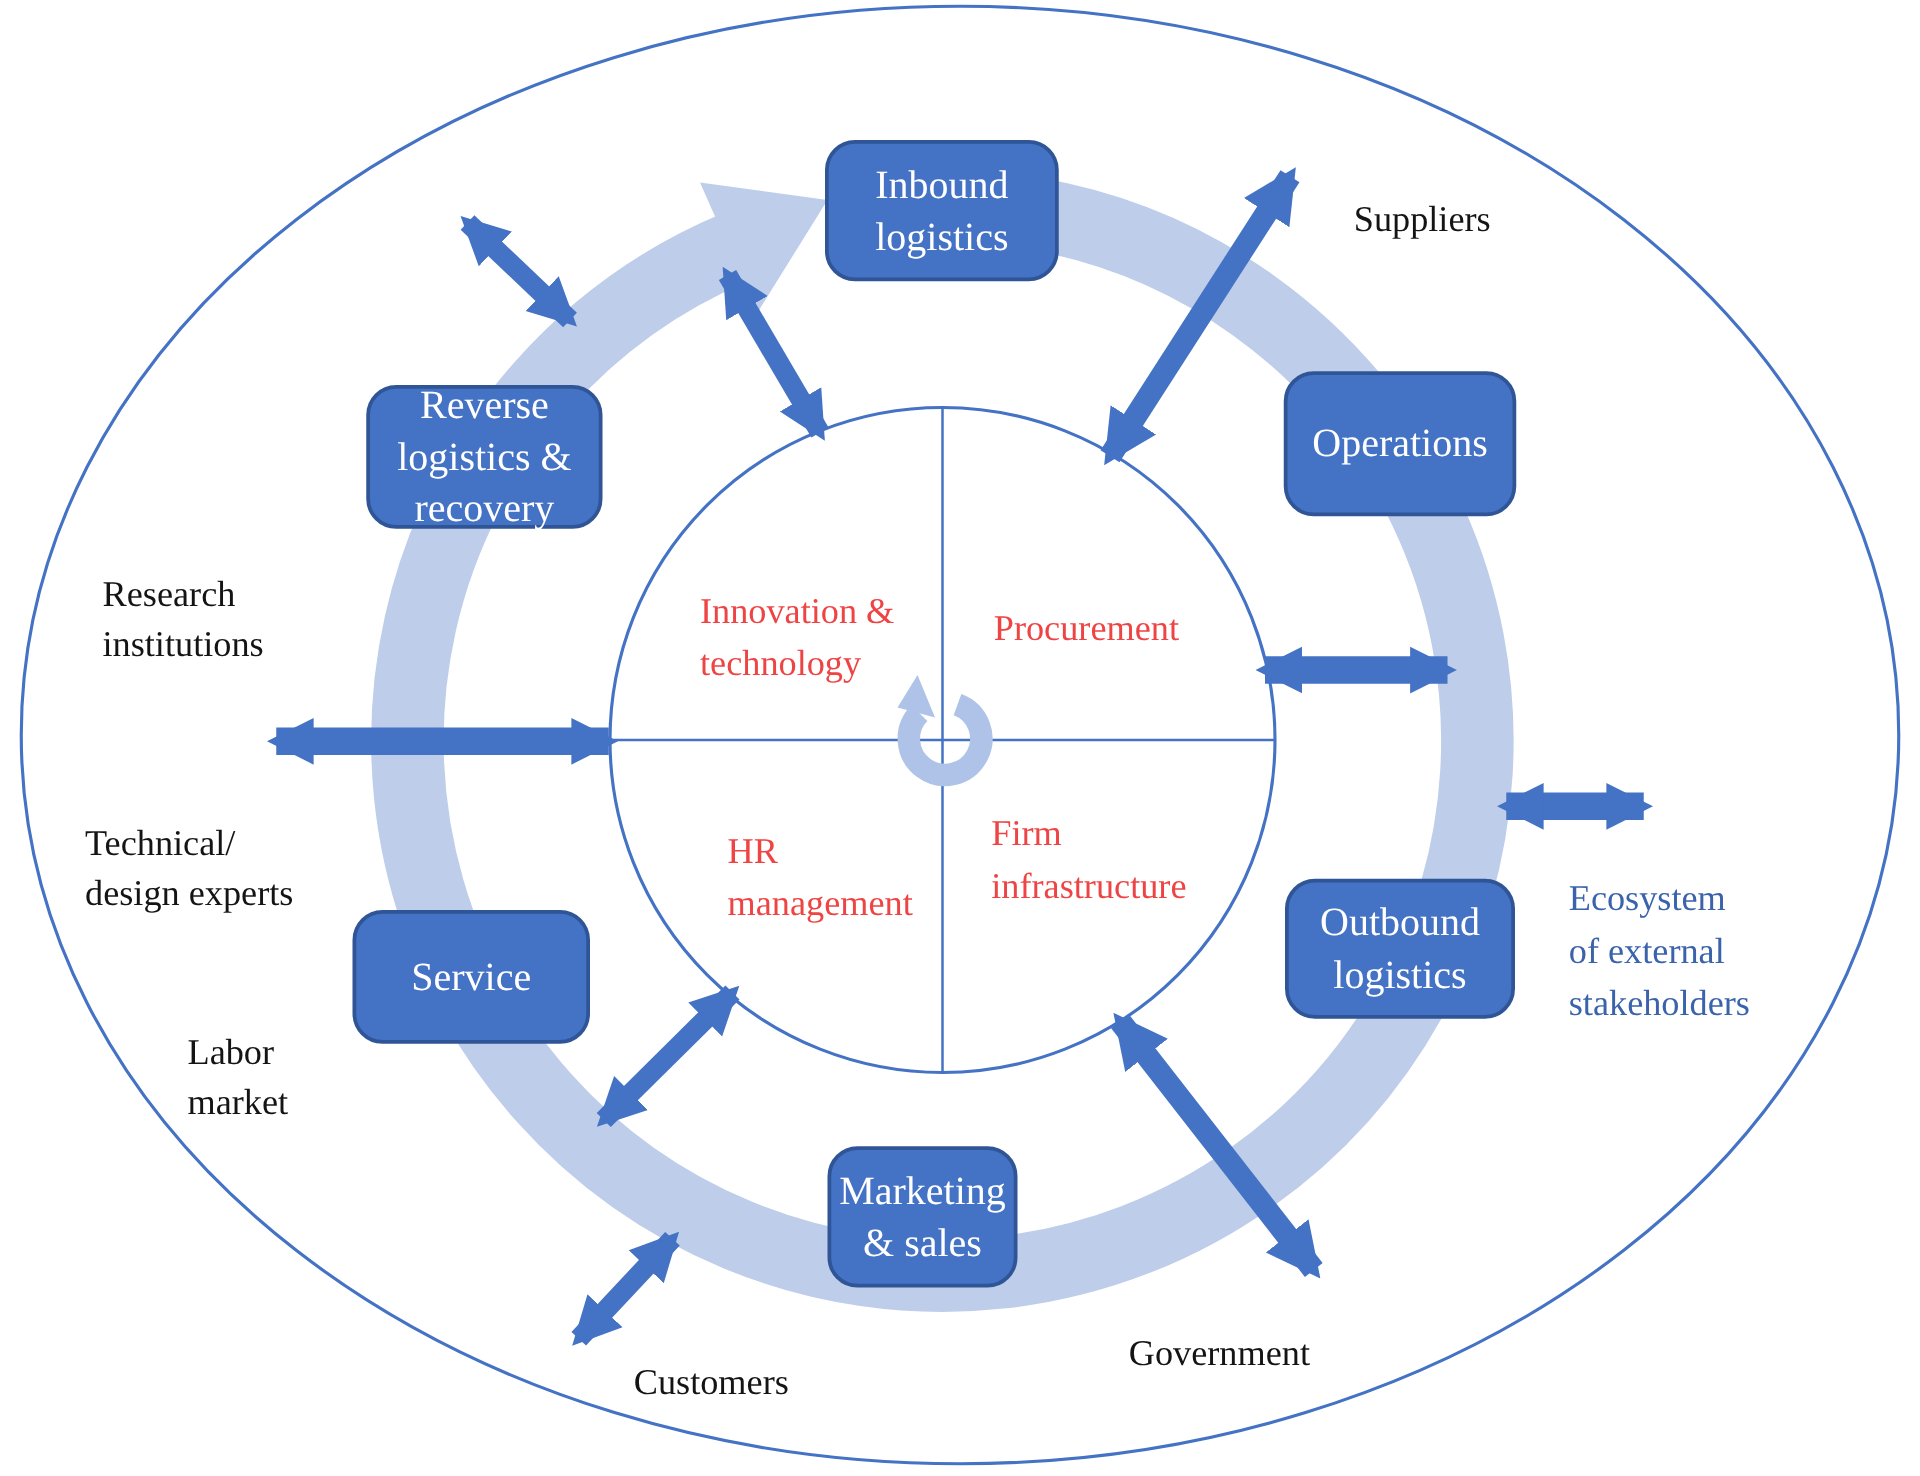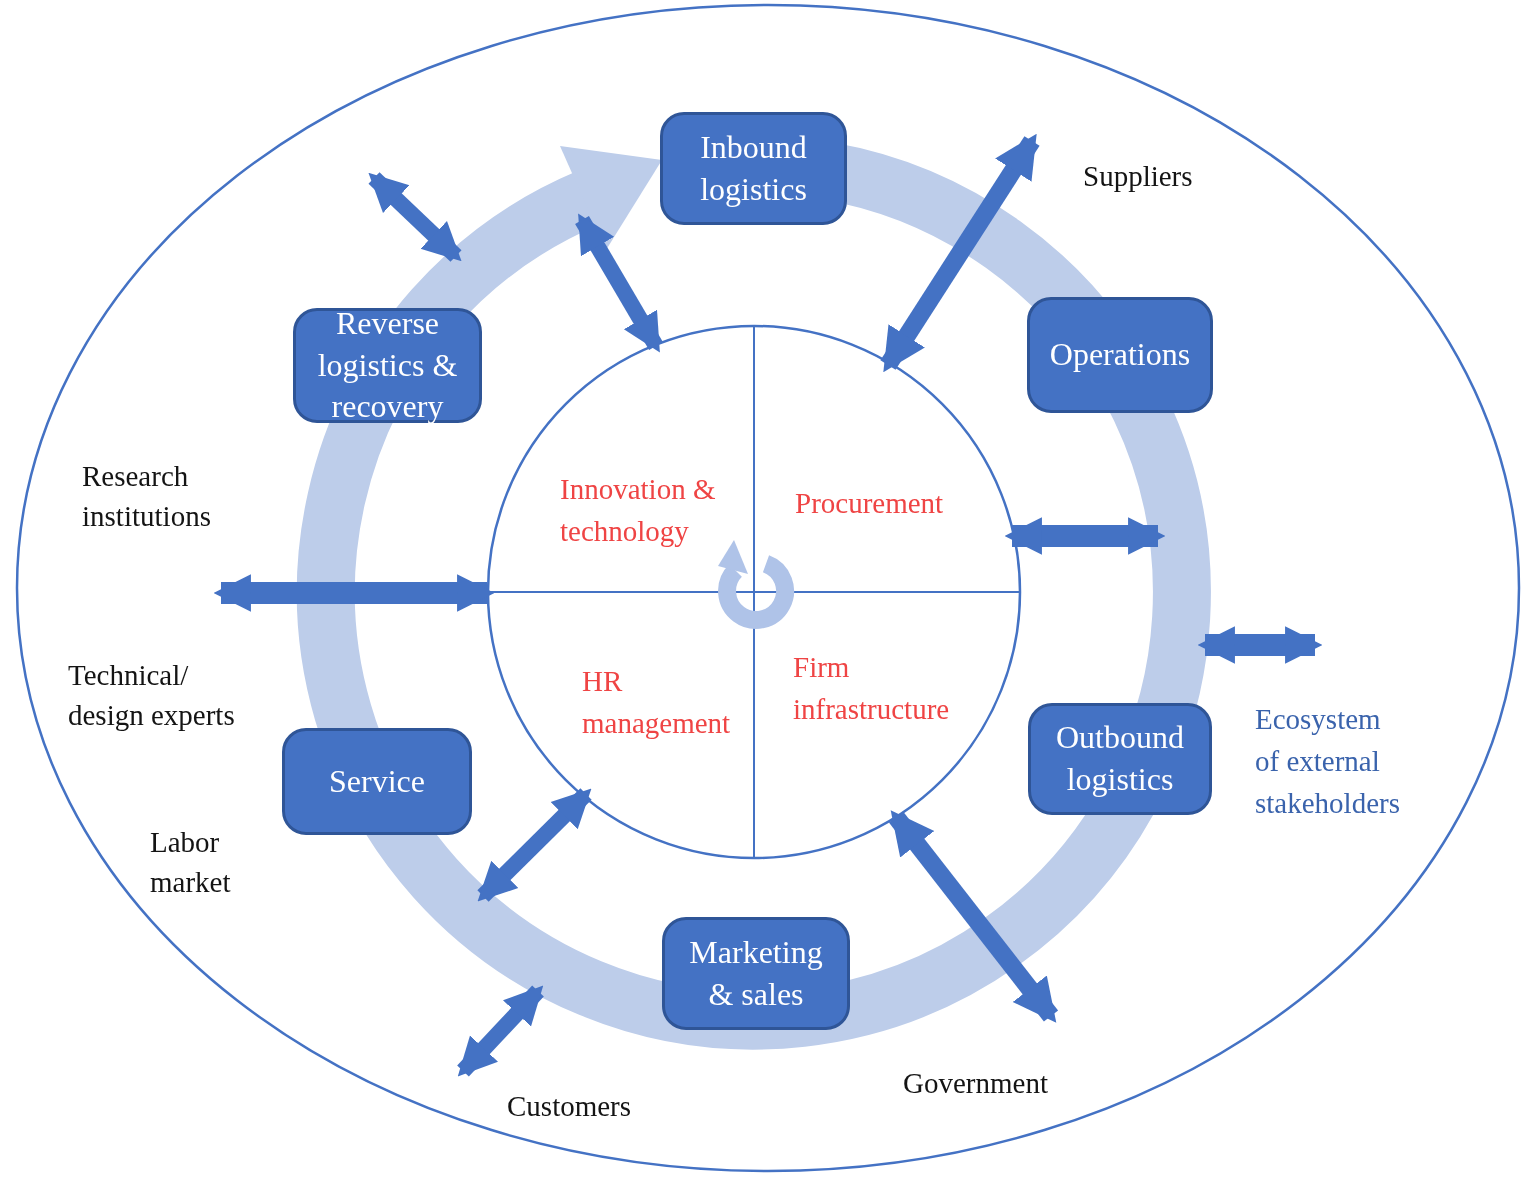--- a/index.html
+++ b/index.html
@@ -80,21 +80,21 @@
     <line x1="538" y1="991" x2="463" y2="1071" stroke="#4472C4" stroke-width="16" marker-start="url(#mh)" marker-end="url(#mh)"></line>
     <line x1="586" y1="794" x2="483" y2="896" stroke="#4472C4" stroke-width="16" marker-start="url(#mh)" marker-end="url(#mh)"></line>
     <line x1="221" y1="593" x2="487" y2="593" stroke="#4472C4" stroke-width="22" marker-start="url(#mh2)" marker-end="url(#mh2)"></line>
   </svg>
 
   <div class="node" style="left:660px;top:112px;width:187px;height:113px;">Inbound
 logistics</div>
   <div class="node" style="left:1027px;top:297px;width:186px;height:116px;">Operations</div>
   <div class="node" style="left:1028px;top:703px;width:184px;height:112px;">Outbound
 logistics</div>
-  <div class="node" style="left:662px;top:917px;width:188px;height:113px;">Marketing
+  <div class="node" style="left:662px;top:917px;width:152px;height:113px;">Marketing
 &amp; sales</div>
   <div class="node" style="left:282px;top:728px;width:190px;height:107px;">Service</div>
   <div class="node" style="left:293px;top:308px;width:189px;height:115px;">Reverse
 logistics &amp;
 recovery</div>
 
   <div class="quad" style="left:560px;top:468px;">Innovation &amp;
 technology</div>
   <div class="quad" style="left:795px;top:482px;">Procurement</div>
   <div class="quad" style="left:562px;top:660px;margin-left:20px;">HR

